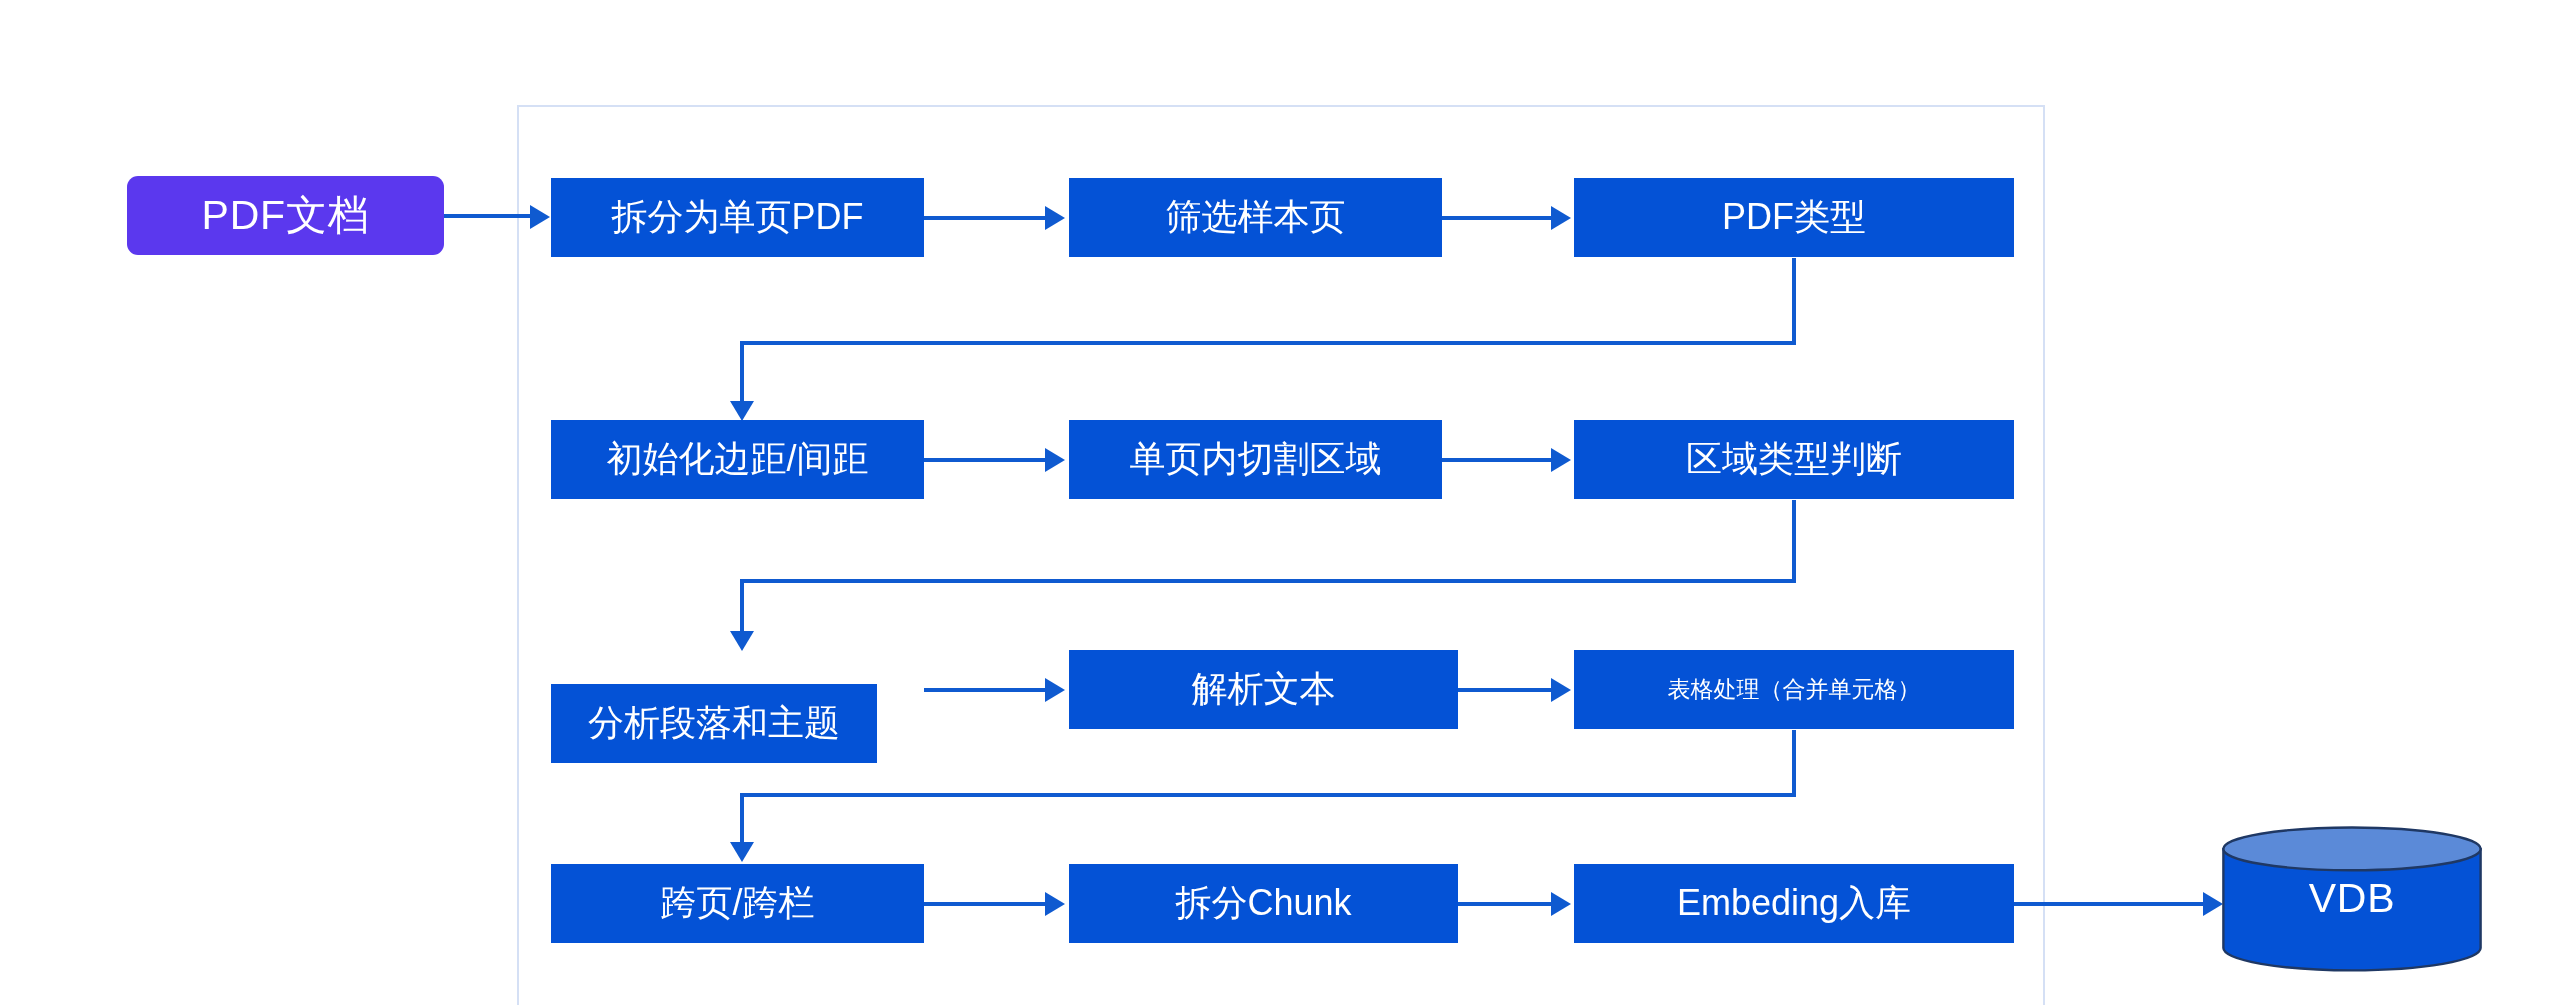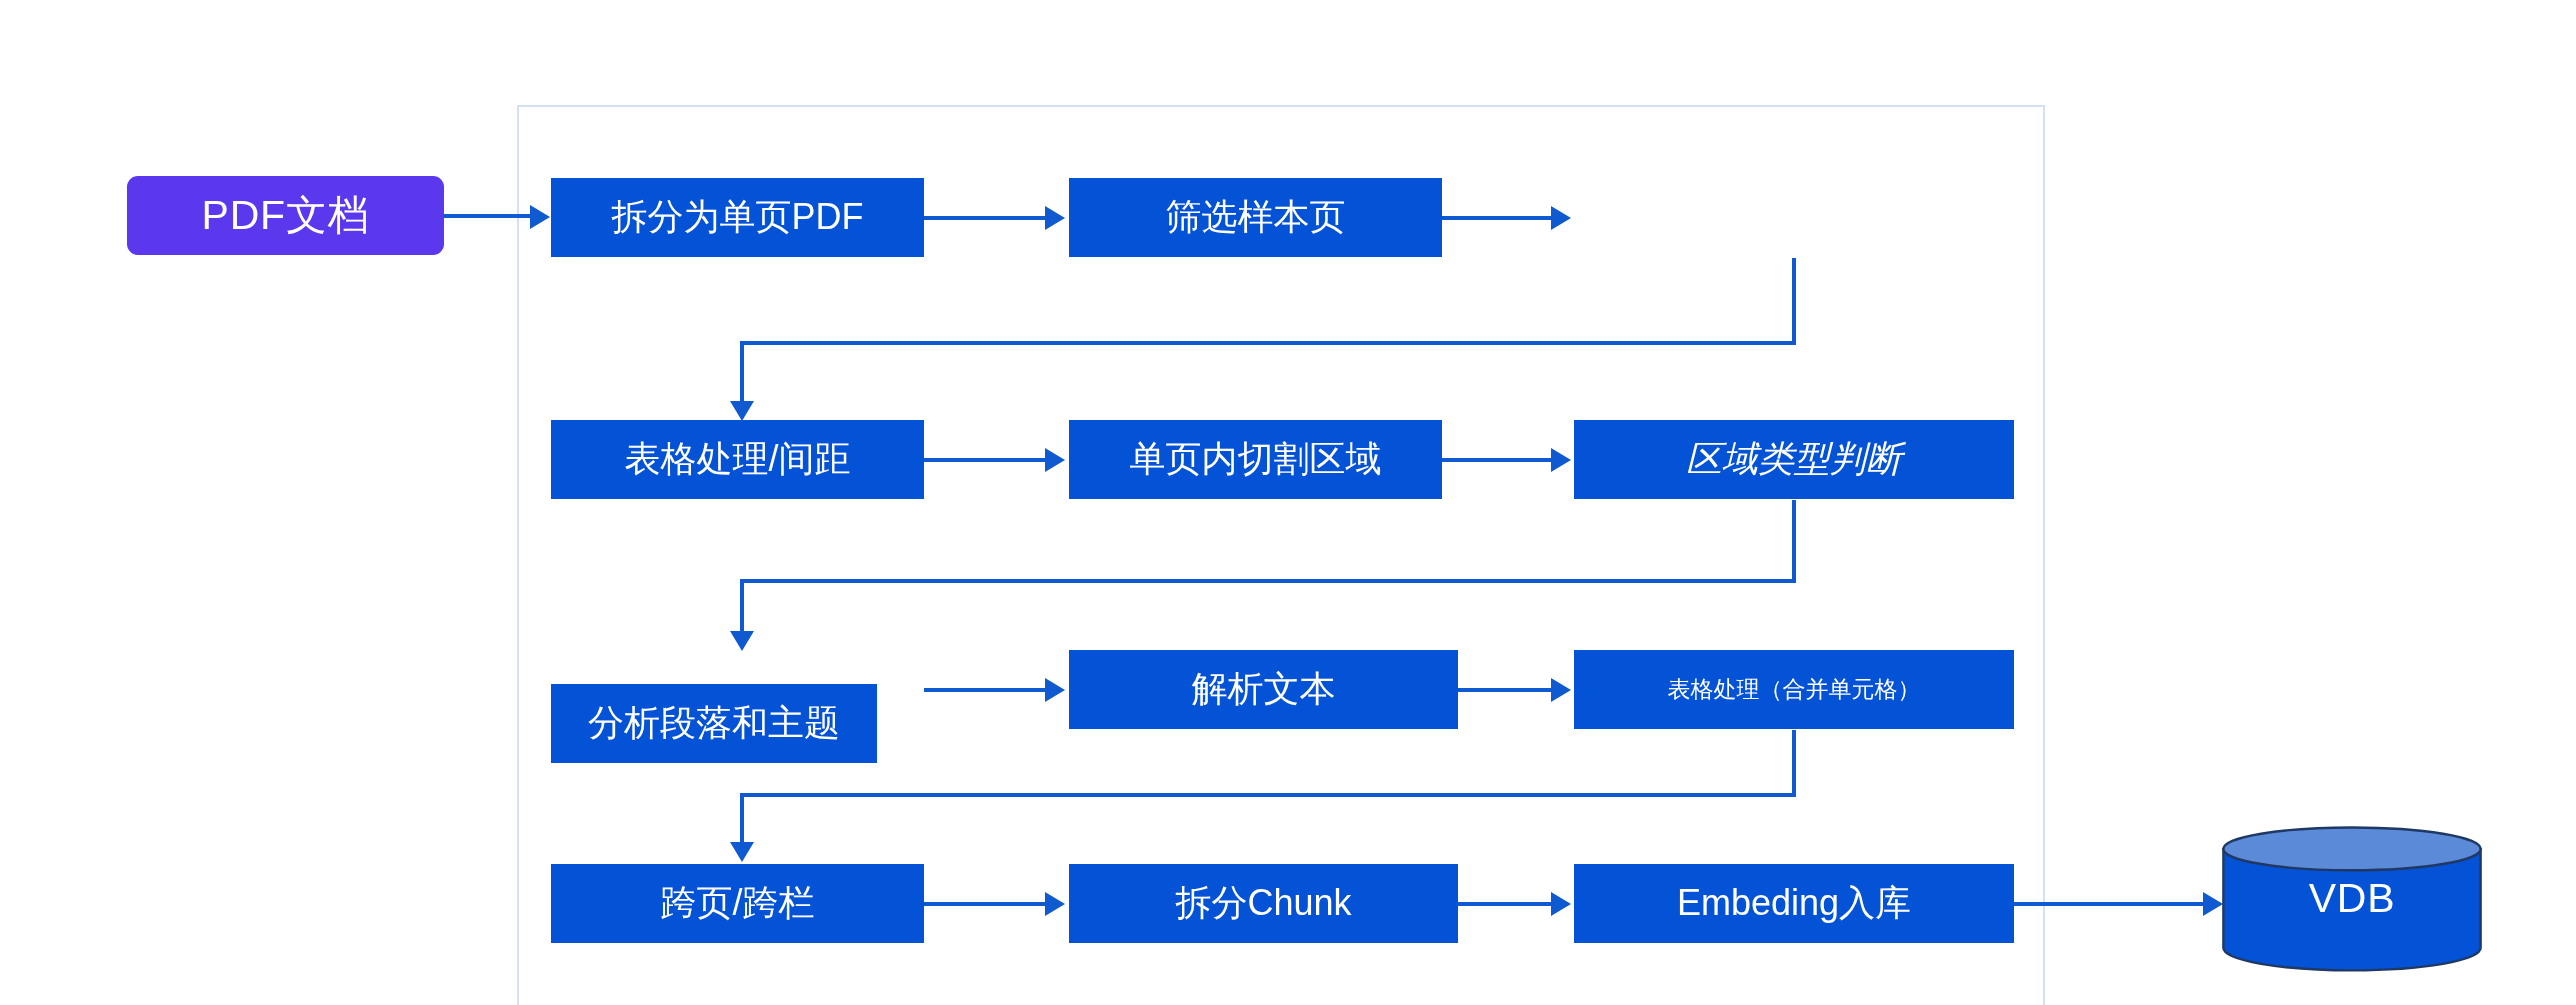--- a/index.html
+++ b/index.html
@@ -93,39 +93,42 @@
   </div>
   <div class="conn h" style="left:924px; top:216px; width:123px;"></div>
   <div class="arrow-r" style="left:1045px; top:206px;"></div>
 
   <div class="proc" style="left:1069px; top:178px; width:373px; height:79px;">
     <span>筛选样本页</span>
   </div>
   <div class="conn h" style="left:1442px; top:216px; width:111px;"></div>
   <div class="arrow-r" style="left:1551px; top:206px;"></div>
 
+  <div class="proc" style="left:1574px; top:178px; width:440px; height:79px;">
+    <span>PDF类型</span>
+  </div>
 
   <div class="conn v" style="left:1792px; top:258px; width:4px; height:87px;"></div>
   <div class="conn h" style="left:740px; top:341px; width:1055px;"></div>
   <div class="conn v" style="left:740px; top:341px; width:4px; height:63px;"></div>
   <div class="arrow-d" style="left:730px; top:401px;"></div>
 
   <div class="proc" style="left:551px; top:420px; width:373px; height:79px;">
-    <span>表格处理/间距</span>
+    <span>初始化边距/间距</span>
   </div>
   <div class="conn h" style="left:924px; top:458px; width:123px;"></div>
   <div class="arrow-r" style="left:1045px; top:448px;"></div>
 
   <div class="proc" style="left:1069px; top:420px; width:373px; height:79px;">
     <span>单页内切割区域</span>
   </div>
   <div class="conn h" style="left:1442px; top:458px; width:111px;"></div>
   <div class="arrow-r" style="left:1551px; top:448px;"></div>
 
-  <div class="proc" style="left:1574px; top:420px; width:440px; height:79px;font-style:italic;">
+  <div class="proc" style="left:1574px; top:420px; width:440px; height:79px;">
     <span>区域类型判断</span>
   </div>
 
   <div class="conn v" style="left:1792px; top:500px; width:4px; height:83px;"></div>
   <div class="conn h" style="left:740px; top:579px; width:1055px;"></div>
   <div class="conn v" style="left:740px; top:579px; width:4px; height:56px;"></div>
   <div class="arrow-d" style="left:730px; top:631px;"></div>
 
   <div class="proc" style="left:551px; top:684px; width:326px; height:79px;">
     <span>分析段落和主题</span>

